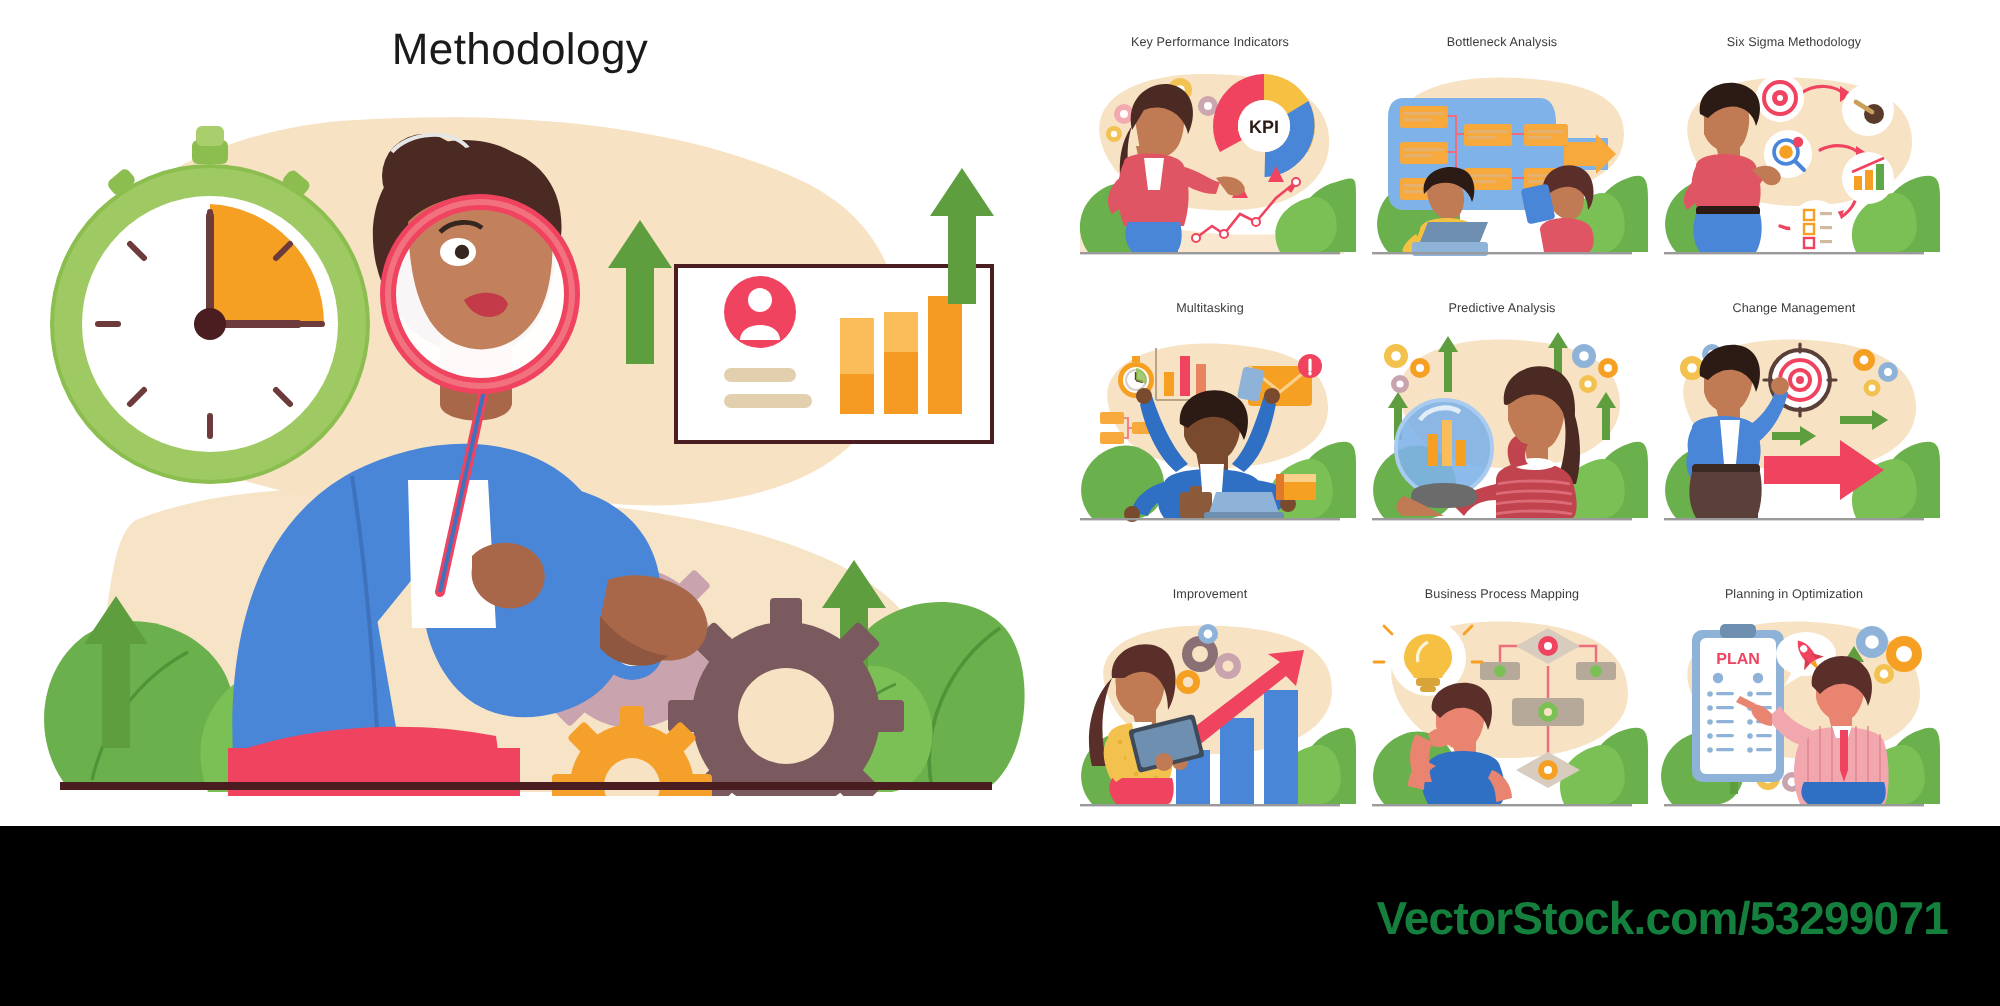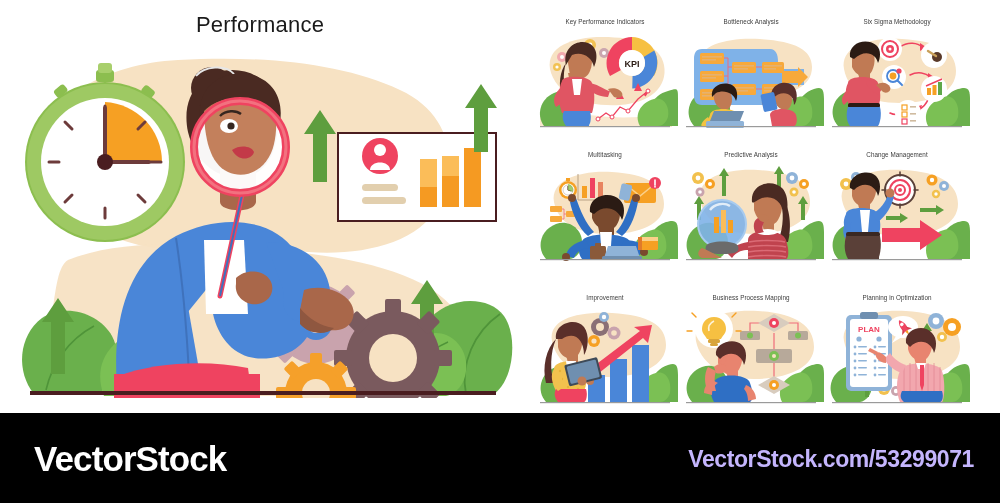--- a/index.html
+++ b/index.html
@@ -41,32 +41,32 @@
   #footer-bar{
     position:absolute;left:0;top:413px;width:1000px;height:90px;background:#000;
   }
   #footer-logo{
     position:absolute;left:34px;top:26px;
     font-size:35px;font-weight:700;color:#fff;letter-spacing:-.9px;
     font-family:"Liberation Sans","DejaVu Sans",sans-serif;
   }
   #footer-url{
     position:absolute;right:26px;top:33px;
-    font-size:23px;font-weight:700;color:#c4b5fd;letter-spacing:-.4px;
+    font-size:23px;font-weight:700;color:#15803d;letter-spacing:-.4px;
     font-family:"Liberation Sans","DejaVu Sans",sans-serif;
   }
 </style>
 </head>
 <body>
 
 <div class="stage">
 
   <div id="art-canvas"></div>
 
-  <div id="main-title">Performance</div>
+  <div id="main-title">Methodology</div>
 
   <div id="hero-scene">
     <svg id="hero-svg" viewBox="0 0 508 352" xmlns="http://www.w3.org/2000/svg">
       <defs>
         <clipPath id="lensClip">
             <circle cx="232" cy="101" r="43"></circle>
           </clipPath>
       </defs>
 
       <path d="M36 112 C24 60 92 18 170 14 C258 9 336 18 392 44 C444 68 452 120 430 160
@@ -902,17 +902,16 @@
             <path d="M78 86 L118 86 C120 92 118 97 116 97 L80 97 C76 94 76 90 78 86 Z" fill="#2f6fc4"></path>
           </g>
           <rect x="8" y="97" width="130" height="1.2" fill="#9a9a9a"></rect>
         </svg>
       </div>
     </div>
 
   </div>
 
   <div id="footer-bar">
-    <div id="footer-logo">VectorStock</div>
     <div id="footer-url">VectorStock.com/53299071</div>
   </div>
 
 </div>
 
 </body></html>

